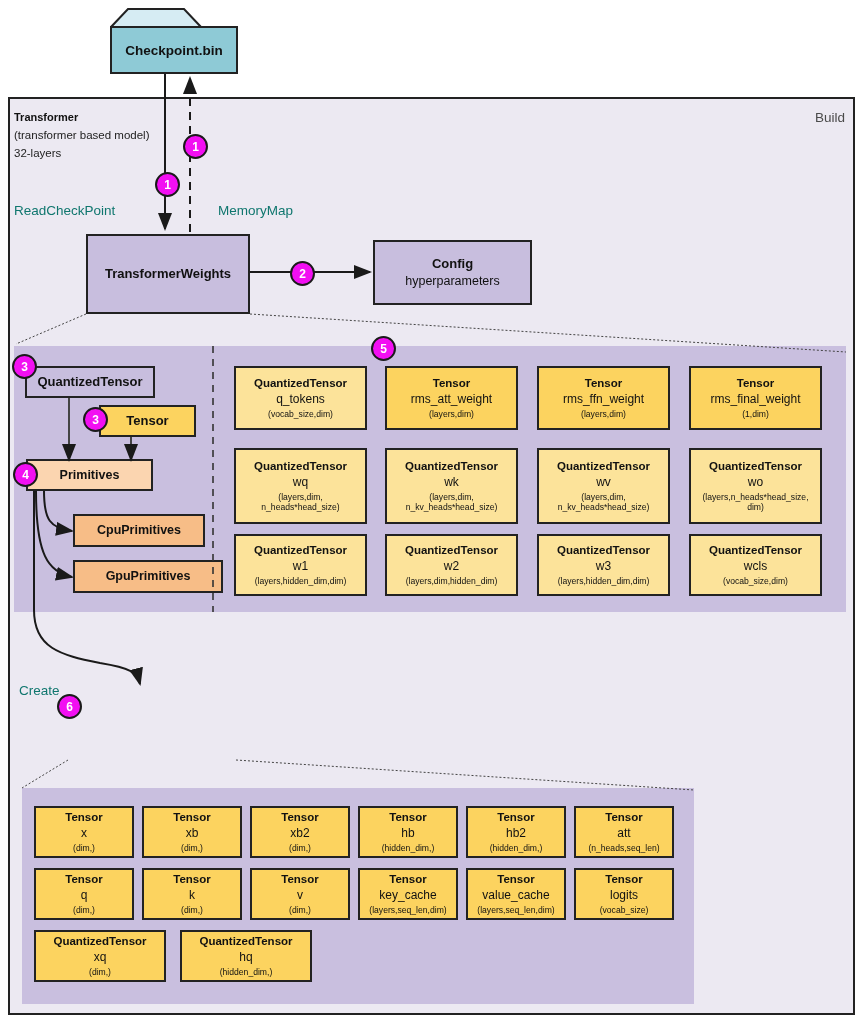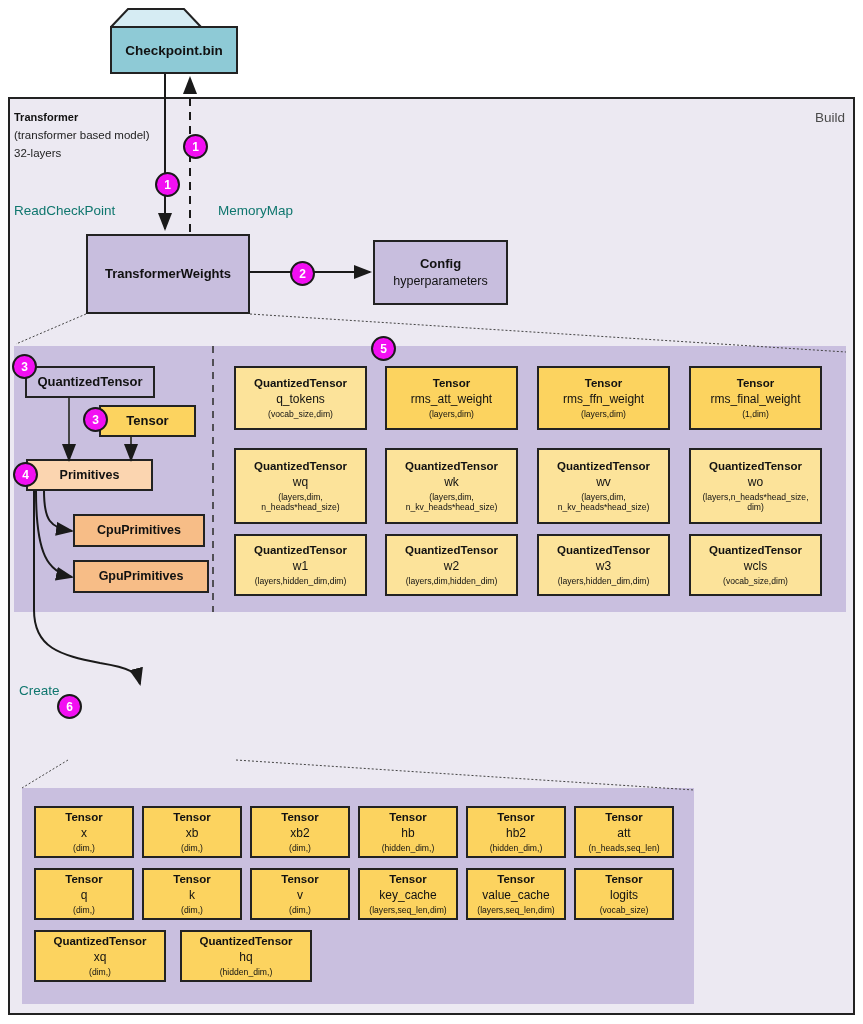--- a/index.html
+++ b/index.html
@@ -184,41 +184,41 @@
 
     <path d="M36,491 C36,555 48,572 72,577" fill="none" stroke="#1a1a1a" stroke-width="2" marker-end="url(#arrowhead)"></path>
 
     <path d="M34,491 L34,610 C34,648 60,655 100,663 C130,668 137,672 140,684" fill="none" stroke="#1a1a1a" stroke-width="2" marker-end="url(#arrowhead)"></path>
   </svg>
 
   <div class="box struct" style="left:86px;top:234px;width:164px;height:80px;">
     <span>TransformerWeights</span>
   </div>
 
-  <div class="box struct" style="left:373px;top:240px;width:135px;height:65px;">
+  <div class="box struct" style="left:373px;top:240px;width:159px;height:65px;">
     <span>Config</span>
     <span class="sub">hyperparameters</span>
   </div>
 
 
   <div class="panel" style="left:14px;top:346px;width:832px;height:266px;"></div>
 
   <div class="box struct" style="left:25px;top:366px;width:130px;height:32px;">
     <span>QuantizedTensor</span>
   </div>
   <div class="box struct" style="left:99px;top:405px;width:97px;height:32px;background:#fcd35f;">
     <span>Tensor</span>
   </div>
   <div class="box prim" style="left:26px;top:459px;width:127px;height:32px;">
     <span>Primitives</span>
   </div>
   <div class="box prim dark" style="left:73px;top:514px;width:132px;height:33px;">
     <span>CpuPrimitives</span>
   </div>
-  <div class="box prim dark" style="left:73px;top:560px;width:136px;height:33px;justify-content:center;">
+  <div class="box prim dark" style="left:73px;top:560px;width:150px;height:33px;justify-content:center;">
     <span>GpuPrimitives</span>
   </div>
 
   <div id="weights-grid">
       <div class="tcard" style="left: 234px; top: 366px; width: 133px; height: 64px;">
         <div class="t-type">QuantizedTensor</div>
         <div class="t-name">q_tokens</div>
         <div class="t-shape">(vocab_size,dim)</div>
       </div>
       <div class="tcard gold" style="left: 385px; top: 366px; width: 133px; height: 64px;">

